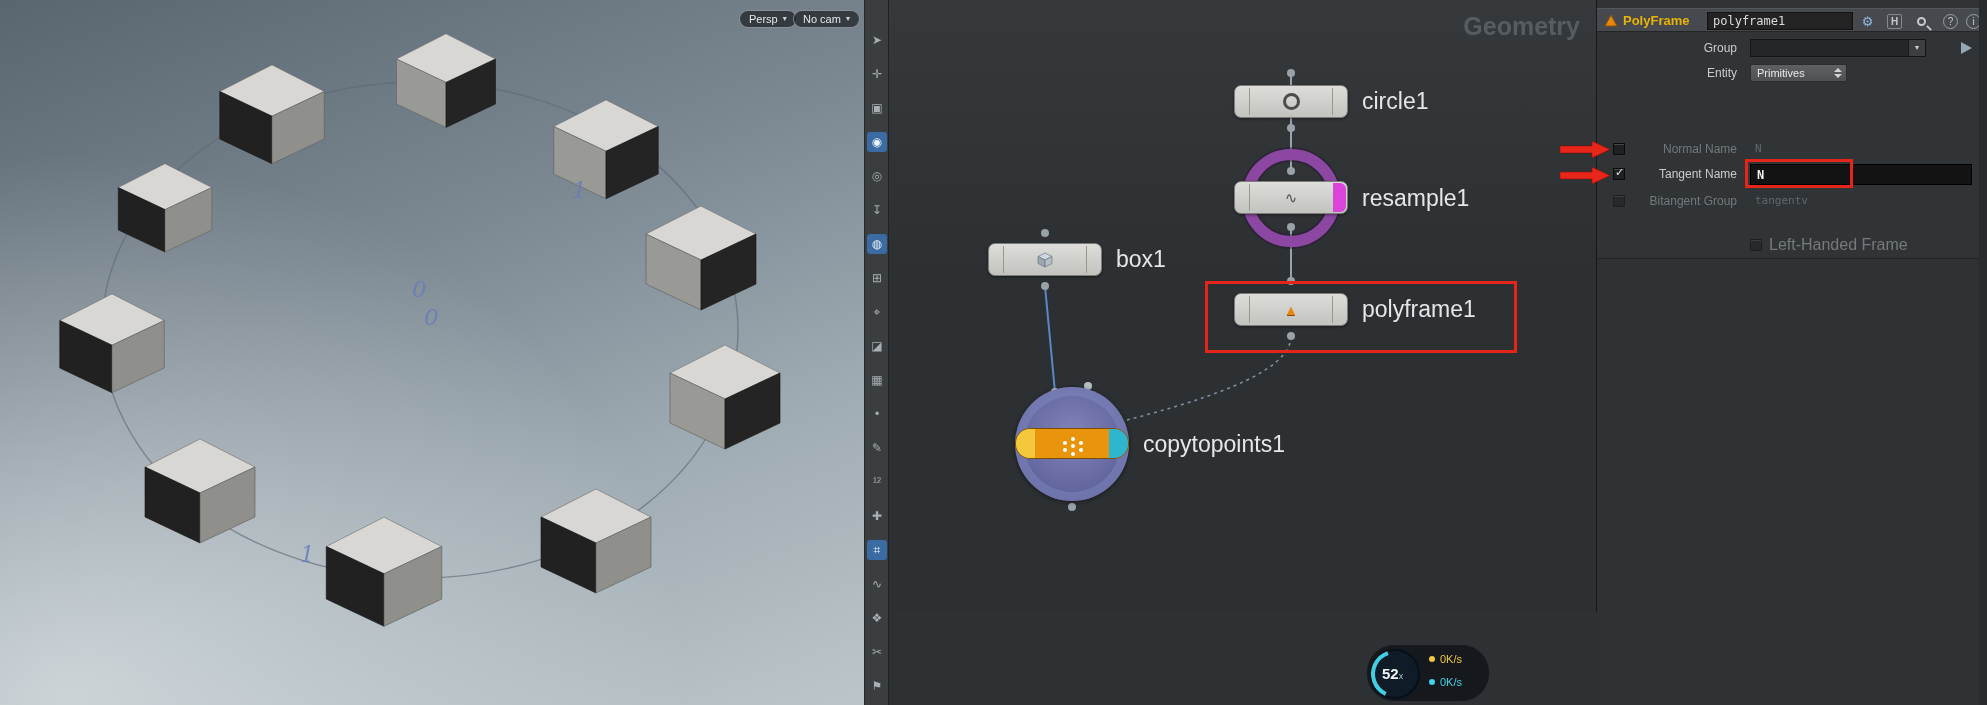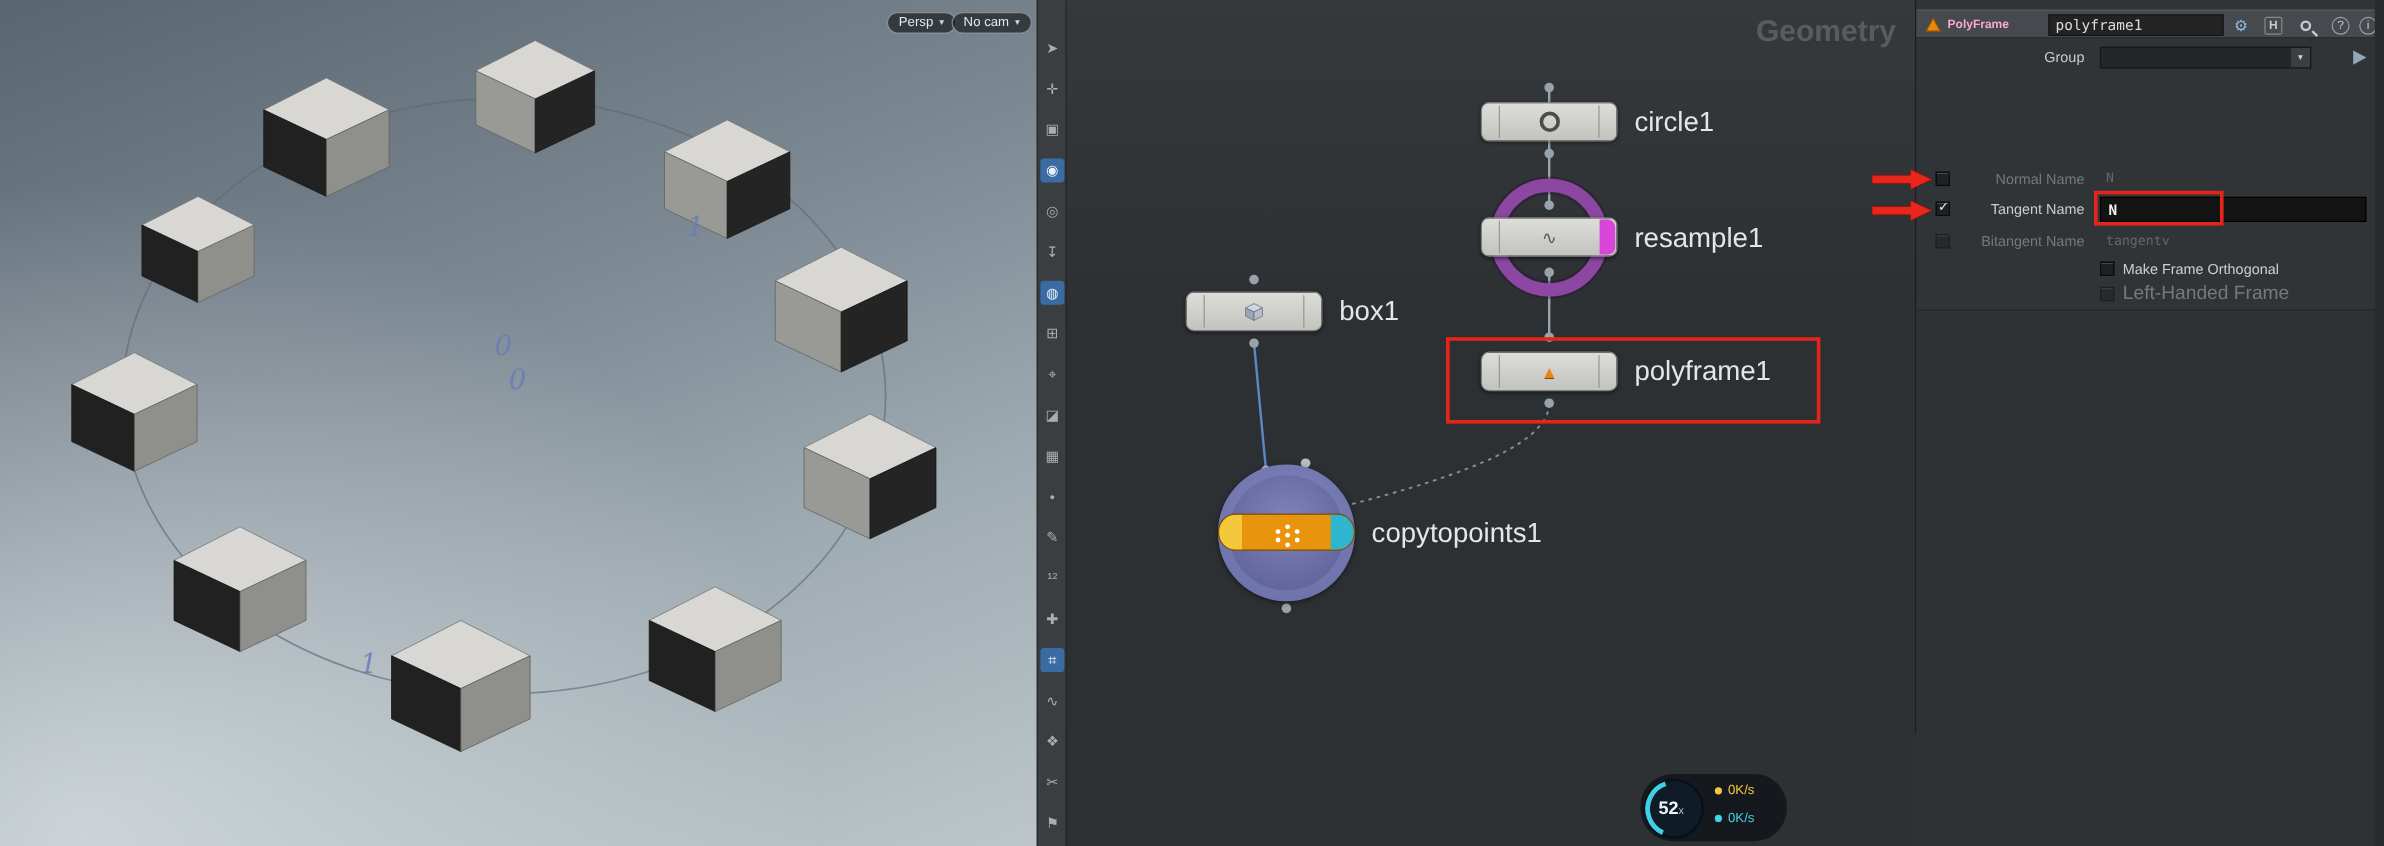--- a/index.html
+++ b/index.html
@@ -58,21 +58,21 @@
   .gaugebg{position:absolute;background:rgba(16,20,25,.85);border-radius:27px;z-index:2}
   .gauge-txt{position:absolute;color:#eef4f6;font-weight:bold;font-size:15px;z-index:4}
   .gauge-unit{font-size:9px;color:#9fc7d2;font-weight:normal}
   .rate{position:absolute;font-size:11px;z-index:4;display:flex;align-items:center;gap:5px}
   .ratedot{width:6px;height:6px;border-radius:50%}
 
   
   .params{position:absolute;left:1597px;top:0;width:390px;height:705px;background:#313437}
   .pheader{position:absolute;left:0;top:8px;width:390px;height:24px;background:#46494d;
     border-top:1px solid #55585b;border-bottom:1px solid #232527;display:flex;align-items:center}
-  .ptype{font-size:10px;font-weight:bold;color:#f9a8d4}
+  .ptype{font-size:13px;font-weight:bold;color:#eab308}
   .pname{position:absolute;left:110px;top:3px;width:146px;height:18px;background:#232323;
     border:1px solid #131313;color:#dcdcdc;font-family:"DejaVu Sans Mono",monospace;
     font-size:12px;padding:0 5px}
   .hicon{position:absolute;top:4px;width:17px;height:17px;color:#c6cacd;font-size:13px;
     display:flex;align-items:center;justify-content:center}
   .circ{border:1px solid #9aa0a4;border-radius:50%;font-size:10px;width:15px;height:15px;top:5px}
   .mag{width:9px;height:9px;border:2px solid #c6cacd;border-radius:50%;position:relative}
   .mag::after{content:"";position:absolute;left:7px;top:8px;width:6px;height:2px;
     background:#c6cacd;transform:rotate(45deg)}
   .prow{position:absolute;left:0;width:390px;height:20px}
@@ -289,20 +289,30 @@
     <div class="prow" style="top:38px">
       <div class="plabel">Group</div>
       <div class="dfield">
         <div class="dd">
           <span class="caret">▾</span>
         </div>
       </div>
       <div class="play"></div>
     </div>
 
+    <div class="prow" style="top:63px">
+      <div class="plabel">Entity</div>
+      <div class="menubtn" style="width:97px">
+        <span>Primitives</span>
+        <span class="updn">
+            <i class="u"></i>
+            <i class="d"></i>
+          </span>
+      </div>
+    </div>
 
 
 
     <div class="prow" style="top:139px">
       <span class="cb" style="left:16px"></span>
       <div class="plabel dis">Normal Name</div>
       <span class="pval">N</span>
     </div>
 
     <div class="prow" style="top:164px;height:24px">
@@ -311,28 +321,24 @@
       </span>
       <div class="plabel">Tangent Name</div>
       <div class="tfield">
         <input value="N" style="">
       </div>
     </div>
     <div class="rect-annot" style="left:148px;top:159px;width:108px;height:29px"></div>
 
     <div class="prow" style="top:191px">
       <span class="cb dis" style="left:16px"></span>
-      <div class="plabel dis">Bitangent Name</div>
+      <div class="plabel dis">Bitangent Group</div>
       <span class="pval">tangentv</span>
     </div>
 
-    <div class="prow" style="top:214px">
-      <span class="cb" style="left:153px"></span>
-      <span style="position:absolute;left:172px;font-size:12px;line-height:20px;color:#cdd0d1">Make Frame Orthogonal</span>
-    </div>
 
     <div class="prow" style="top:235px">
       <span class="cb dis" style="left:153px"></span>
       <span style="position:absolute;left:172px;font-size:16px;line-height:20px;color:#75797c">Left-Handed Frame</span>
     </div>
 
     <div class="pdivider"></div>
     <div class="pbottom"></div>
     <div class="pscroll"></div>
   </div>

